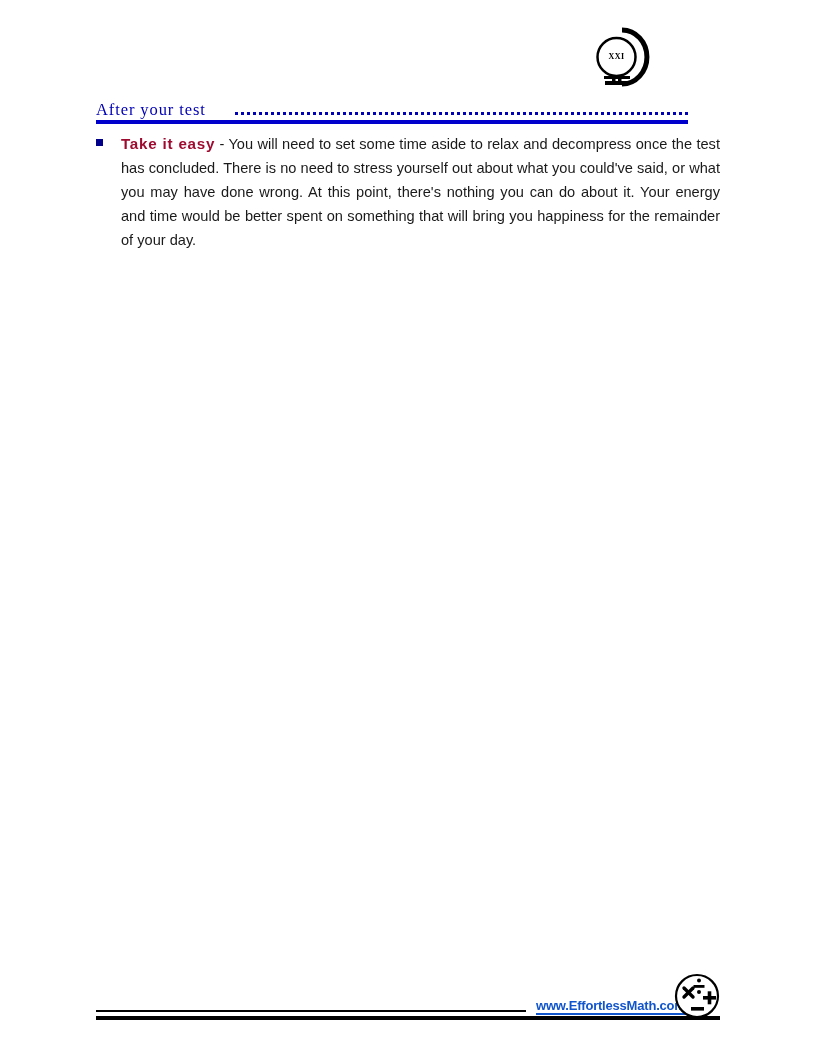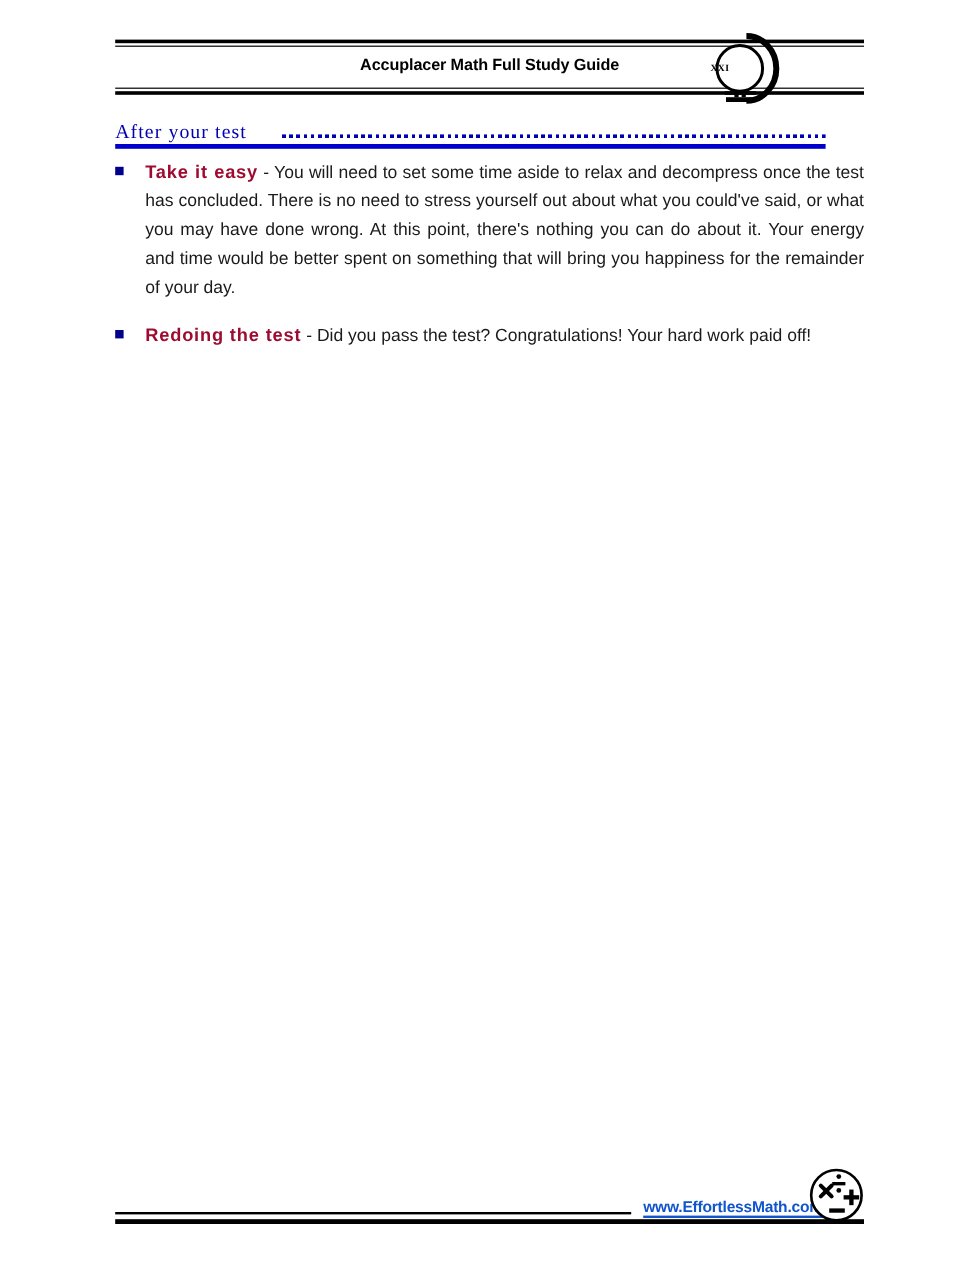--- a/index.html
+++ b/index.html
@@ -81,20 +81,21 @@
     top: 26px;
     width: 70px;
     height: 64px;
   }
   .globe svg { display: block; }
   .globe-number {
     position: absolute;
     left: 0;
     top: 22px;
     width: 49px;
+    text-align: center;
     font-family: "Liberation Serif", serif;
     font-variant: small-caps;
     font-weight: bold;
     font-size: 12px;
     letter-spacing: 0.4px;
     color: #000000;
   }
 
   
   .section-heading {
@@ -223,27 +224,20 @@
     width: 50px;
     height: 50px;
   }
   .footer-logo svg { display: block; }
 </style>
 </head>
 <body>
 
 <div class="page">
 
-  <div class="header">
-    <div class="rule-thick-top"></div>
-    <div class="rule-thin-top"></div>
-    <div class="header-title">Accuplacer Math Full Study Guide</div>
-    <div class="rule-thin-bottom"></div>
-    <div class="rule-thick-bottom"></div>
-  </div>
 
   <div class="globe">
     <svg width="70" height="64" viewBox="0 0 70 64" xmlns="http://www.w3.org/2000/svg">
 
       <path d="M 30 4 A 24 26 0 1 1 30 58" fill="none" stroke="#000000" stroke-width="5"></path>
 
       <circle cx="24.5" cy="31" r="19" fill="#ffffff" stroke="#000000" stroke-width="2.5"></circle>
 
       <rect x="20" y="49" width="3.5" height="6" fill="#000000"></rect>
       <rect x="26" y="49" width="3.5" height="6" fill="#000000"></rect>
@@ -259,24 +253,20 @@
     <div class="section-underline"></div>
   </div>
 
   <div class="content">
 
     <div class="bullet-item">
       <span class="bullet-marker"></span>
       <p class="para"><span class="lead-in">Take it easy</span><span> - You will need to set some time aside to relax and decompress once the test has concluded. There is no need to stress yourself out about what you could've said, or what you may have done wrong. At this point, there's nothing you can do about it. Your energy and time would be better spent on something that will bring you happiness for the remainder of your day.</span></p>
     </div>
 
-    <div class="bullet-item">
-      <span class="bullet-marker"></span>
-      <p class="para"><span class="lead-in">Redoing the test</span><span> - Did you pass the test? Congratulations! Your hard work paid off!</span></p>
-    </div>
 
 
   </div>
 
   <div class="footer">
     <div class="footer-rule-thin"></div>
     <a class="footer-link" href="#">www.EffortlessMath.com</a>
     <div class="footer-rule-thick"></div>
     <div class="footer-logo">
       <svg width="50" height="50" viewBox="0 0 50 50" xmlns="http://www.w3.org/2000/svg">

